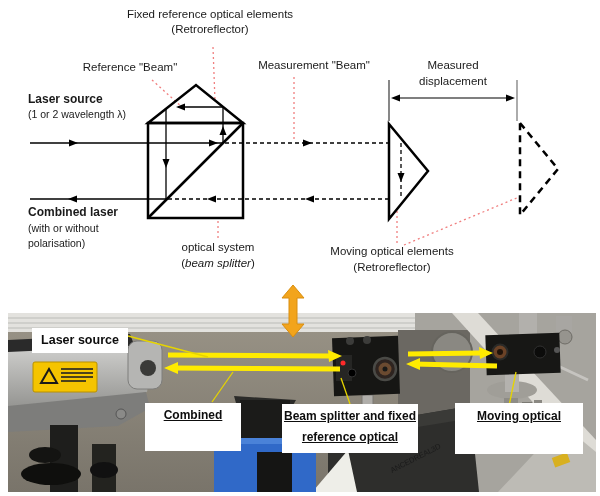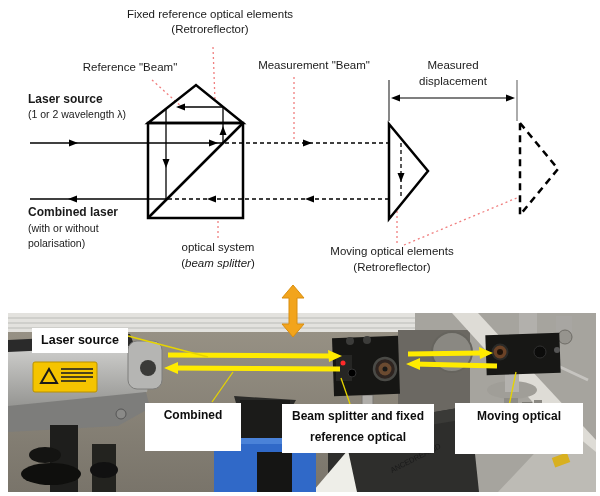--- a/index.html
+++ b/index.html
@@ -5,24 +5,24 @@
   html,body{margin:0;padding:0;background:#ffffff;}
   body{width:600px;height:496px;position:relative;overflow:hidden;
        font-family:"Liberation Sans",sans-serif;}
   .abs{position:absolute;}
   #diagram{left:0;top:0;}
   #connector{left:273px;top:285px;z-index:5;}
   #photo{left:8px;top:313px;width:588px;height:179px;overflow:hidden;z-index:1;}
   #photo svg{position:absolute;left:0;top:0;}
   .plabel{position:absolute;background:#ffffff;color:#0d0d0d;font-weight:bold;
           text-align:center;font-size:12px;z-index:3;}
-  .plabel span{display:block;line-height:21px;}
+  .plabel span{display:block;line-height:21px;text-decoration:underline;}
   #lbl-laser{left:24px;top:15px;width:96px;height:25px;line-height:25px;font-size:12.5px;}
   #lbl-combined{left:137px;top:90px;width:96px;height:46px;padding-top:2px;}
-  #lbl-bs{left:274px;top:91px;width:152px;height:47px;padding-top:2px;}
+  #lbl-bs{left:274px;top:91px;width:136px;height:47px;padding-top:2px;}
   #lbl-moving{left:447px;top:90px;width:128px;height:48px;padding-top:3px;text-align:center;}
   svg text{font-family:"Liberation Sans",sans-serif;fill:#1a1a1a;}
 </style>
 </head>
 <body>
 
 <svg id="diagram" class="abs" width="600" height="312" viewBox="0 0 600 312">
 
   <g stroke="#F07F7F" stroke-width="1.3" stroke-dasharray="2,3" fill="none">
     <line x1="213" y1="47" x2="215" y2="101"></line>

